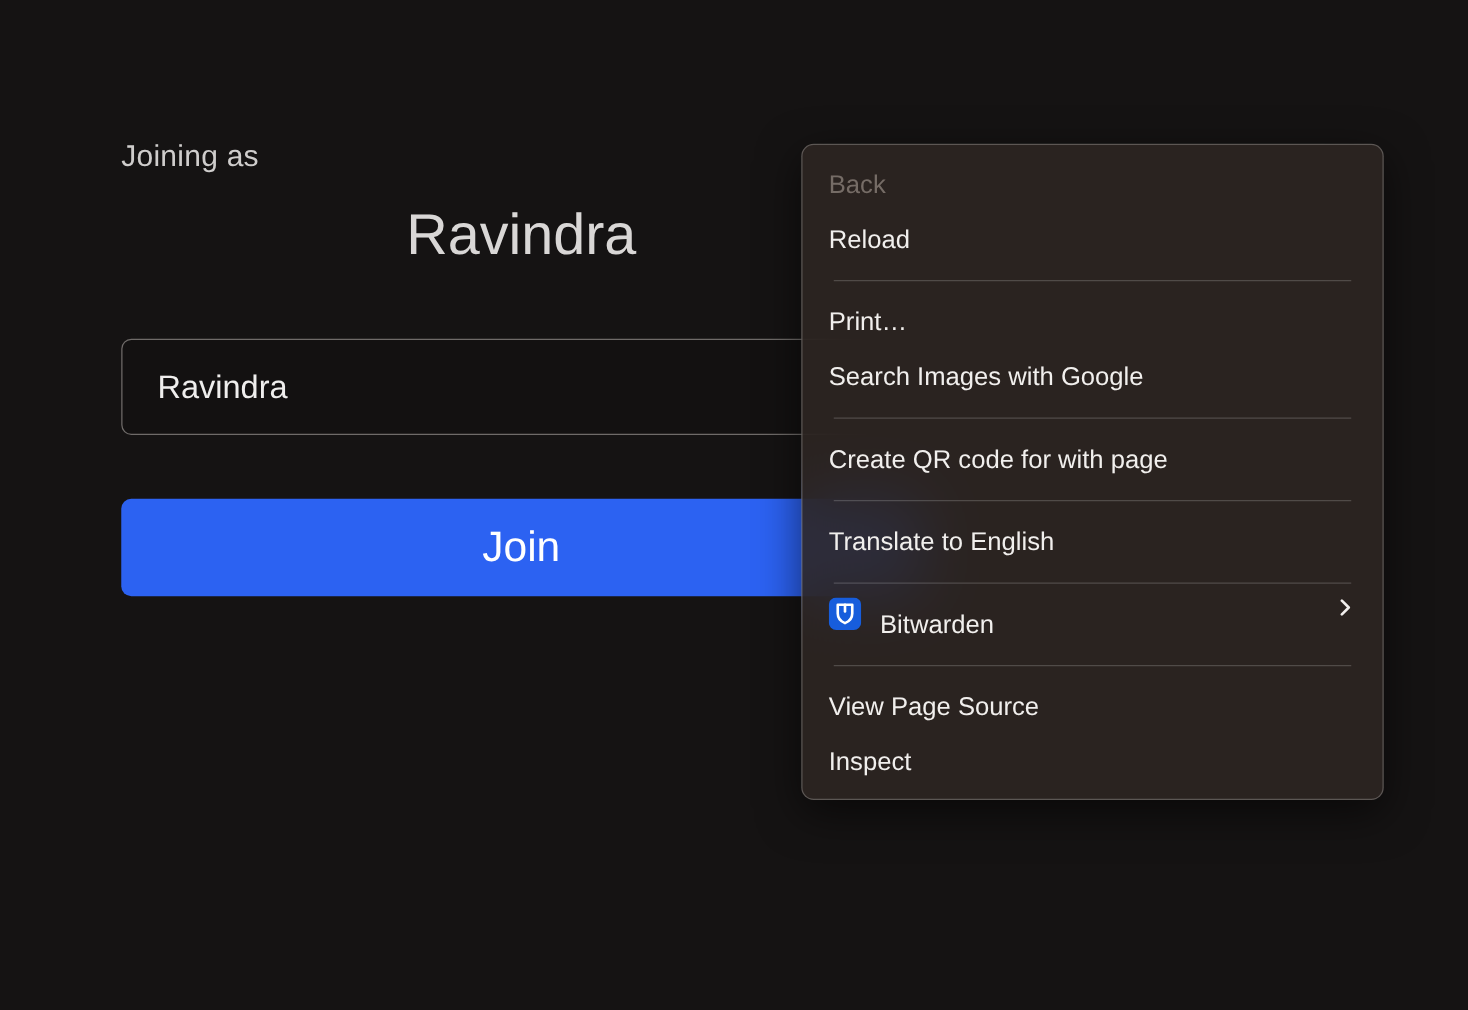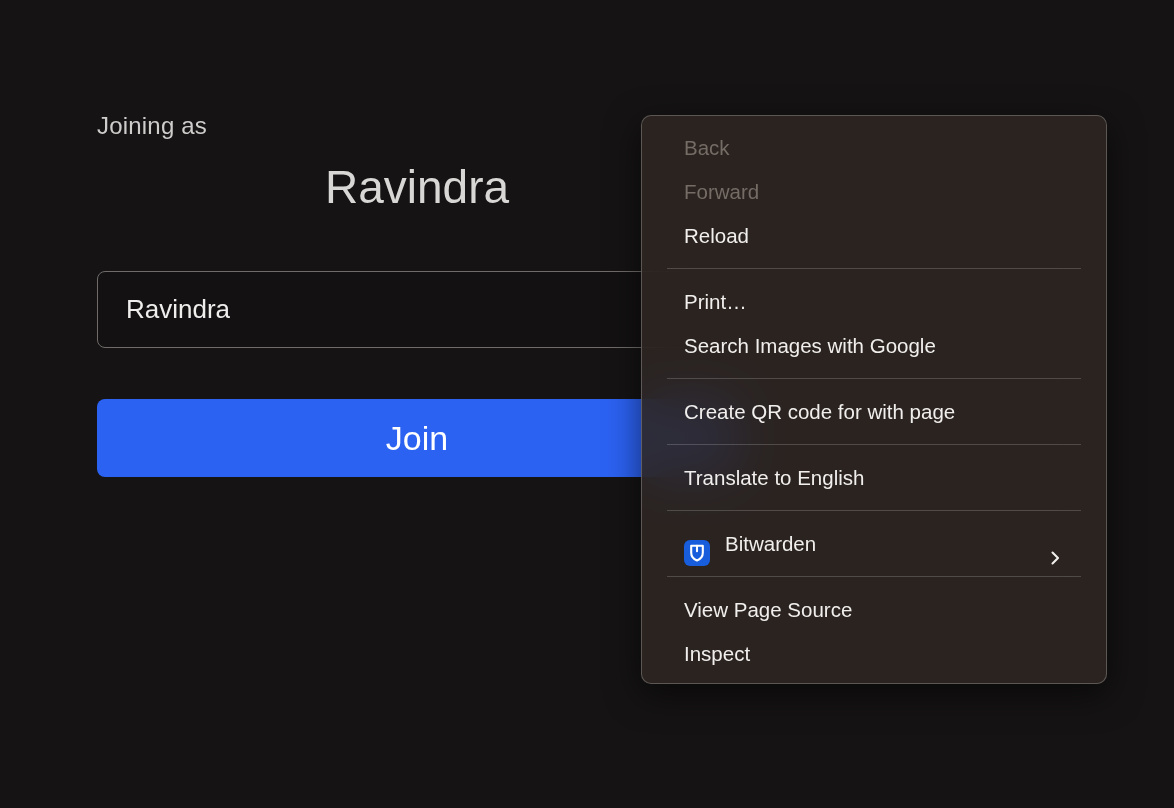--- a/index.html
+++ b/index.html
@@ -46,25 +46,25 @@
     padding: 10px 0 7px 0;
     background: rgba(45, 37, 34, 0.88);
     -webkit-backdrop-filter: blur(26px);
     backdrop-filter: blur(26px);
     border: 1px solid rgba(255, 255, 255, 0.24);
     border-radius: 10px;
     box-shadow: 0 10px 34px rgba(0, 0, 0, 0.55);
   }
   .menu-item {
     height: 44px; line-height: 44px;
-    padding: 0 42px;
+    padding: 0 21px;
     font-size: 20.5px; color: #f1efed;
     white-space: nowrap;
     cursor: default;
-    display: flex; align-items: flex-end;
+    display: flex; align-items: flex-start;
   }
   .menu-item.disabled { color: #756c66; }
   .menu-item .label { flex: 1 1 auto; }
   .menu-divider {
     height: 1px; margin: 10px 25px 11px 25px;
     background: rgba(255, 255, 255, 0.18);
   }
   .bw-icon {
     width: 26px; height: 26px; margin-right: 15px;
     flex: 0 0 auto; display: block;
@@ -84,23 +84,20 @@
     <div class="join-subtitle">Joining as</div>
     <div class="join-title">Ravindra</div>
     <input class="name-input" type="text" value="Ravindra" style="">
     <button class="join-button">Join</button>
   </div>
 
   <div class="context-menu">
 
     <div class="menu-item disabled">
       <span class="label">Back</span>
-    </div>
-    <div class="menu-item disabled">
-      <span class="label">Forward</span>
     </div>
     <div class="menu-item">
       <span class="label">Reload</span>
     </div>
 
     <div class="menu-divider"></div>
 
     <div class="menu-item">
       <span class="label">Print…</span>
     </div>

